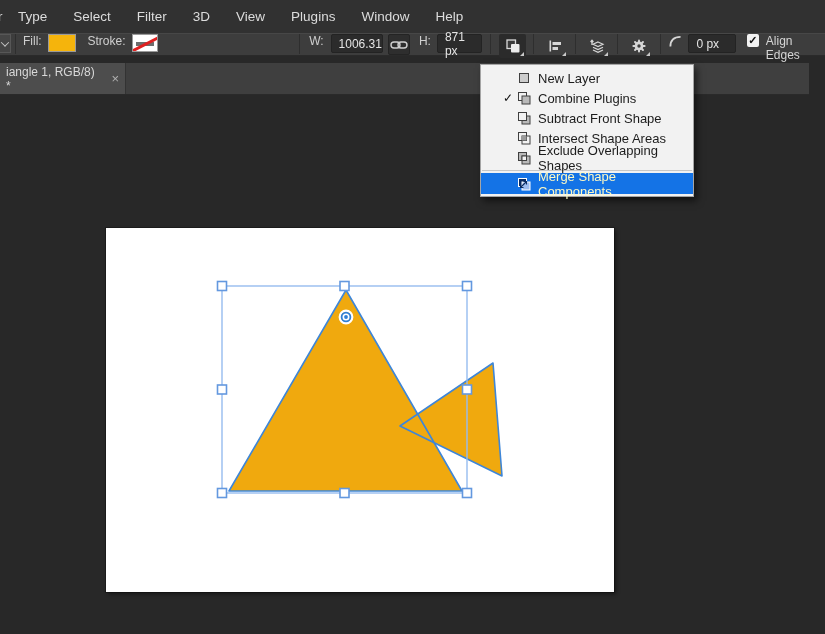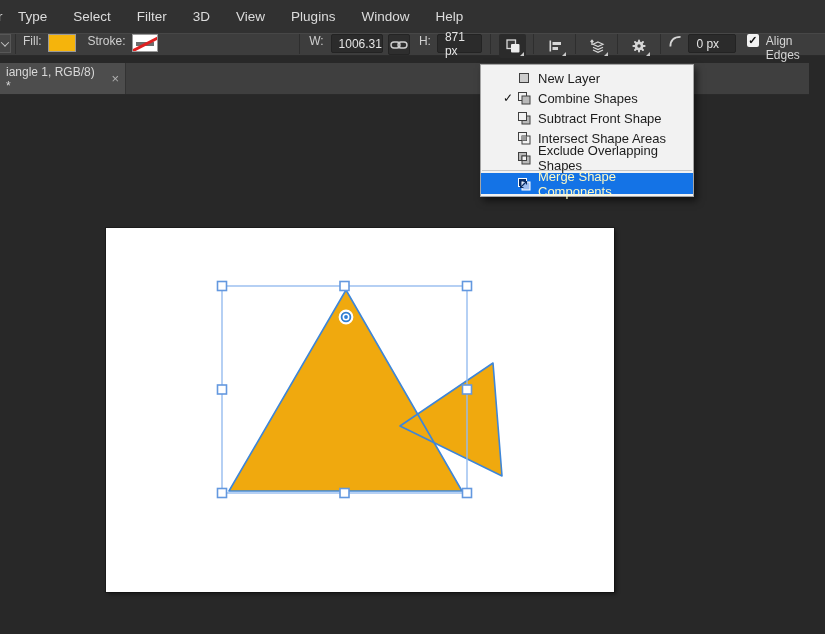--- a/index.html
+++ b/index.html
@@ -241,21 +241,21 @@
       </svg>
       <span>New Layer</span>
     </div>
 
     <div class="drow">
       <span class="check">✓</span>
       <svg class="micon" viewBox="0 0 15 14">
         <rect x="2.5" y="1.5" width="8" height="8" fill="#f2f2f2" stroke="#3f3f3f"></rect>
         <rect x="6" y="5" width="8" height="8" fill="#b9b9b9" stroke="#3f3f3f"></rect>
       </svg>
-      <span>Combine Shapes</span>
+      <span>Combine Plugins</span>
     </div>
 
     <div class="drow">
       <span class="check"></span>
       <svg class="micon" viewBox="0 0 15 14">
         <rect x="6" y="5" width="8" height="8" fill="#b9b9b9" stroke="#3f3f3f"></rect>
         <rect x="2.5" y="1.5" width="8" height="8" fill="#f2f2f2" stroke="#3f3f3f"></rect>
       </svg>
       <span>Subtract Front Shape</span>
     </div>

